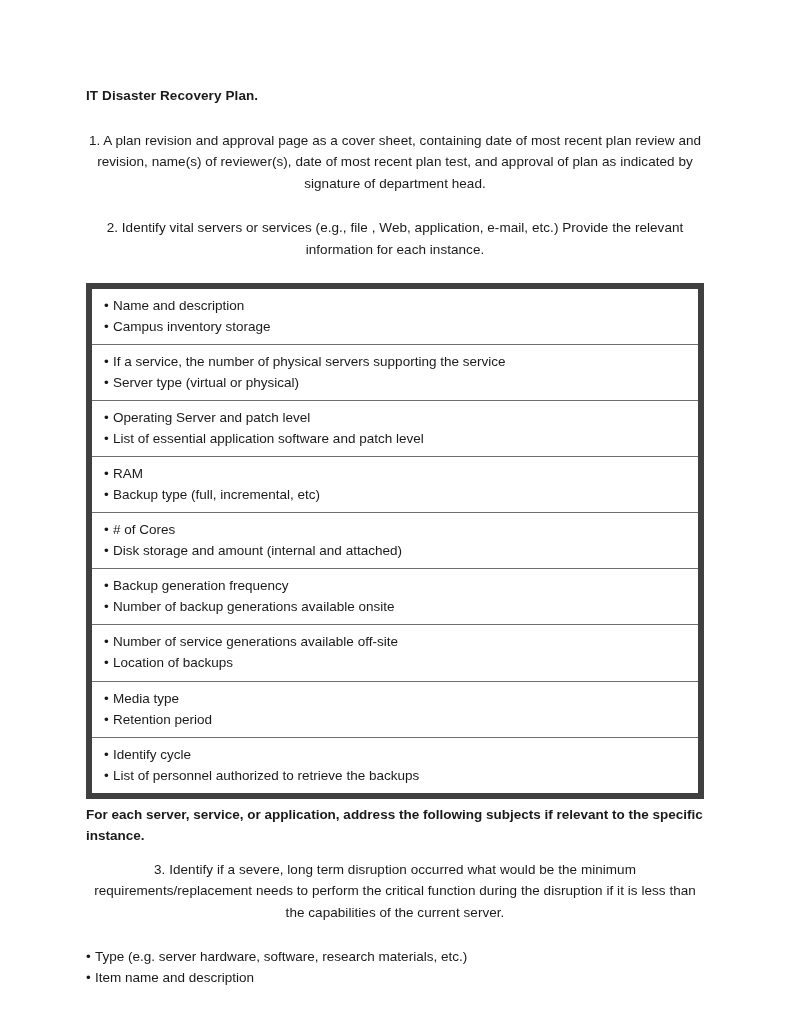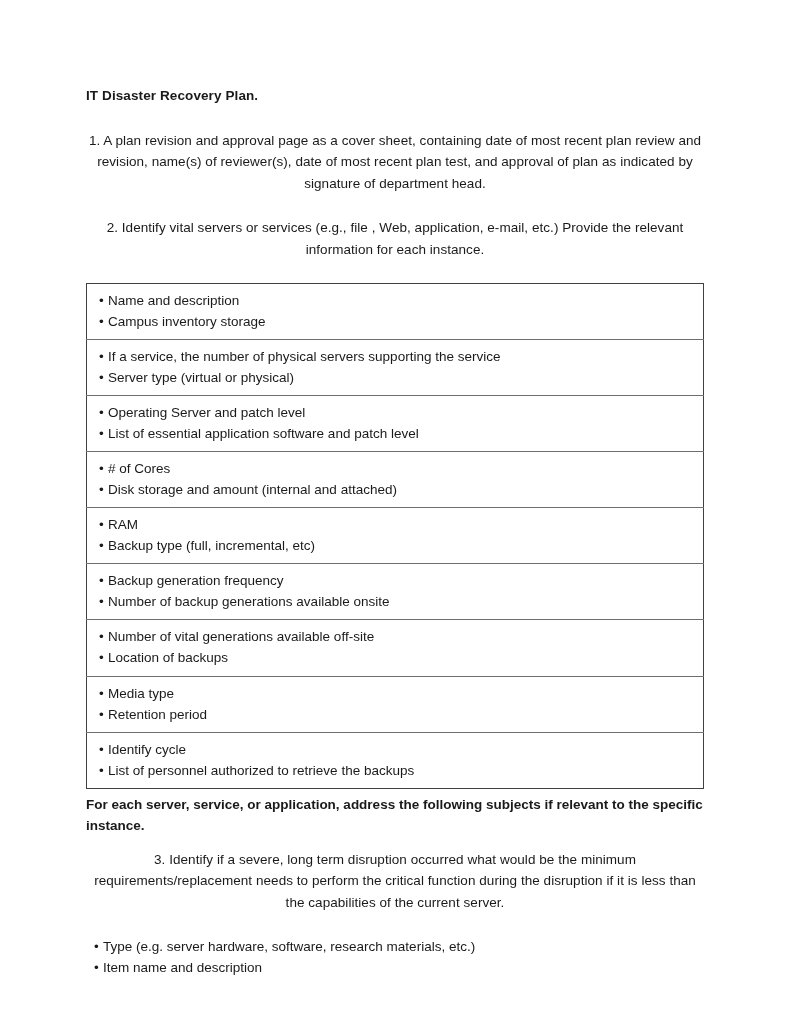--- a/index.html
+++ b/index.html
@@ -32,21 +32,21 @@
   .para {
     font-size: 13.5px;
     line-height: 1.62;
     margin: 0 0 22px 0;
     text-align: center;
     letter-spacing: 0.05px;
   }
   .para.tight {
   }
   .req-table {
-    border: 1px solid #404040;
+    border: 6px solid #404040;
     border-collapse: collapse;
     width: 100%;
     margin: 0 8px 2px 0;
   }
   .req-table td {
     border-top: 1px solid #6f6f6f;
     border-bottom: 1px solid #6f6f6f;
     border-left: none;
     border-right: none;
     padding: 6px 12px 7px 12px;
@@ -67,21 +67,21 @@
     display: inline-block;
     width: 9px;
   }
   .bold-note {
     font-size: 13.5px;
     font-weight: bold;
     line-height: 1.55;
     margin: 6px 0 12px 0;
   }
   .plain-bullets {
-    margin: 0 0 20px 8px;
+    margin: 0 0 20px 0;
   }
   .plain-bullets .bullet-line {
     padding-left: 0;
   }
   .gap {
     height: 52px;
   }
 </style>
 </head>
 <body>
@@ -109,39 +109,39 @@
         </td>
       </tr>
       <tr>
         <td>
           <div class="bullet-line"><span class="dot">•</span><span>Operating Server and patch level</span></div>
           <div class="bullet-line"><span class="dot">•</span><span>List of essential application software and patch level</span></div>
         </td>
       </tr>
       <tr>
         <td>
-          <div class="bullet-line"><span class="dot">•</span><span># of Cores</span></div>
-          <div class="bullet-line"><span class="dot">•</span><span>Disk storage and amount (internal and attached)</span></div>
+          <div class="bullet-line"><span class="dot">•</span><span>RAM</span></div>
+          <div class="bullet-line"><span class="dot">•</span><span>Backup type (full, incremental, etc)</span></div>
         </td>
       </tr>
       <tr>
         <td>
-          <div class="bullet-line"><span class="dot">•</span><span>RAM</span></div>
-          <div class="bullet-line"><span class="dot">•</span><span>Backup type (full, incremental, etc)</span></div>
+          <div class="bullet-line"><span class="dot">•</span><span># of Cores</span></div>
+          <div class="bullet-line"><span class="dot">•</span><span>Disk storage and amount (internal and attached)</span></div>
         </td>
       </tr>
       <tr>
         <td>
           <div class="bullet-line"><span class="dot">•</span><span>Backup generation frequency</span></div>
           <div class="bullet-line"><span class="dot">•</span><span>Number of backup generations available onsite</span></div>
         </td>
       </tr>
       <tr>
         <td>
-          <div class="bullet-line"><span class="dot">•</span><span>Number of vital generations available off-site</span></div>
+          <div class="bullet-line"><span class="dot">•</span><span>Number of service generations available off-site</span></div>
           <div class="bullet-line"><span class="dot">•</span><span>Location of backups</span></div>
         </td>
       </tr>
       <tr>
         <td>
           <div class="bullet-line"><span class="dot">•</span><span>Media type</span></div>
           <div class="bullet-line"><span class="dot">•</span><span>Retention period</span></div>
         </td>
       </tr>
       <tr>

